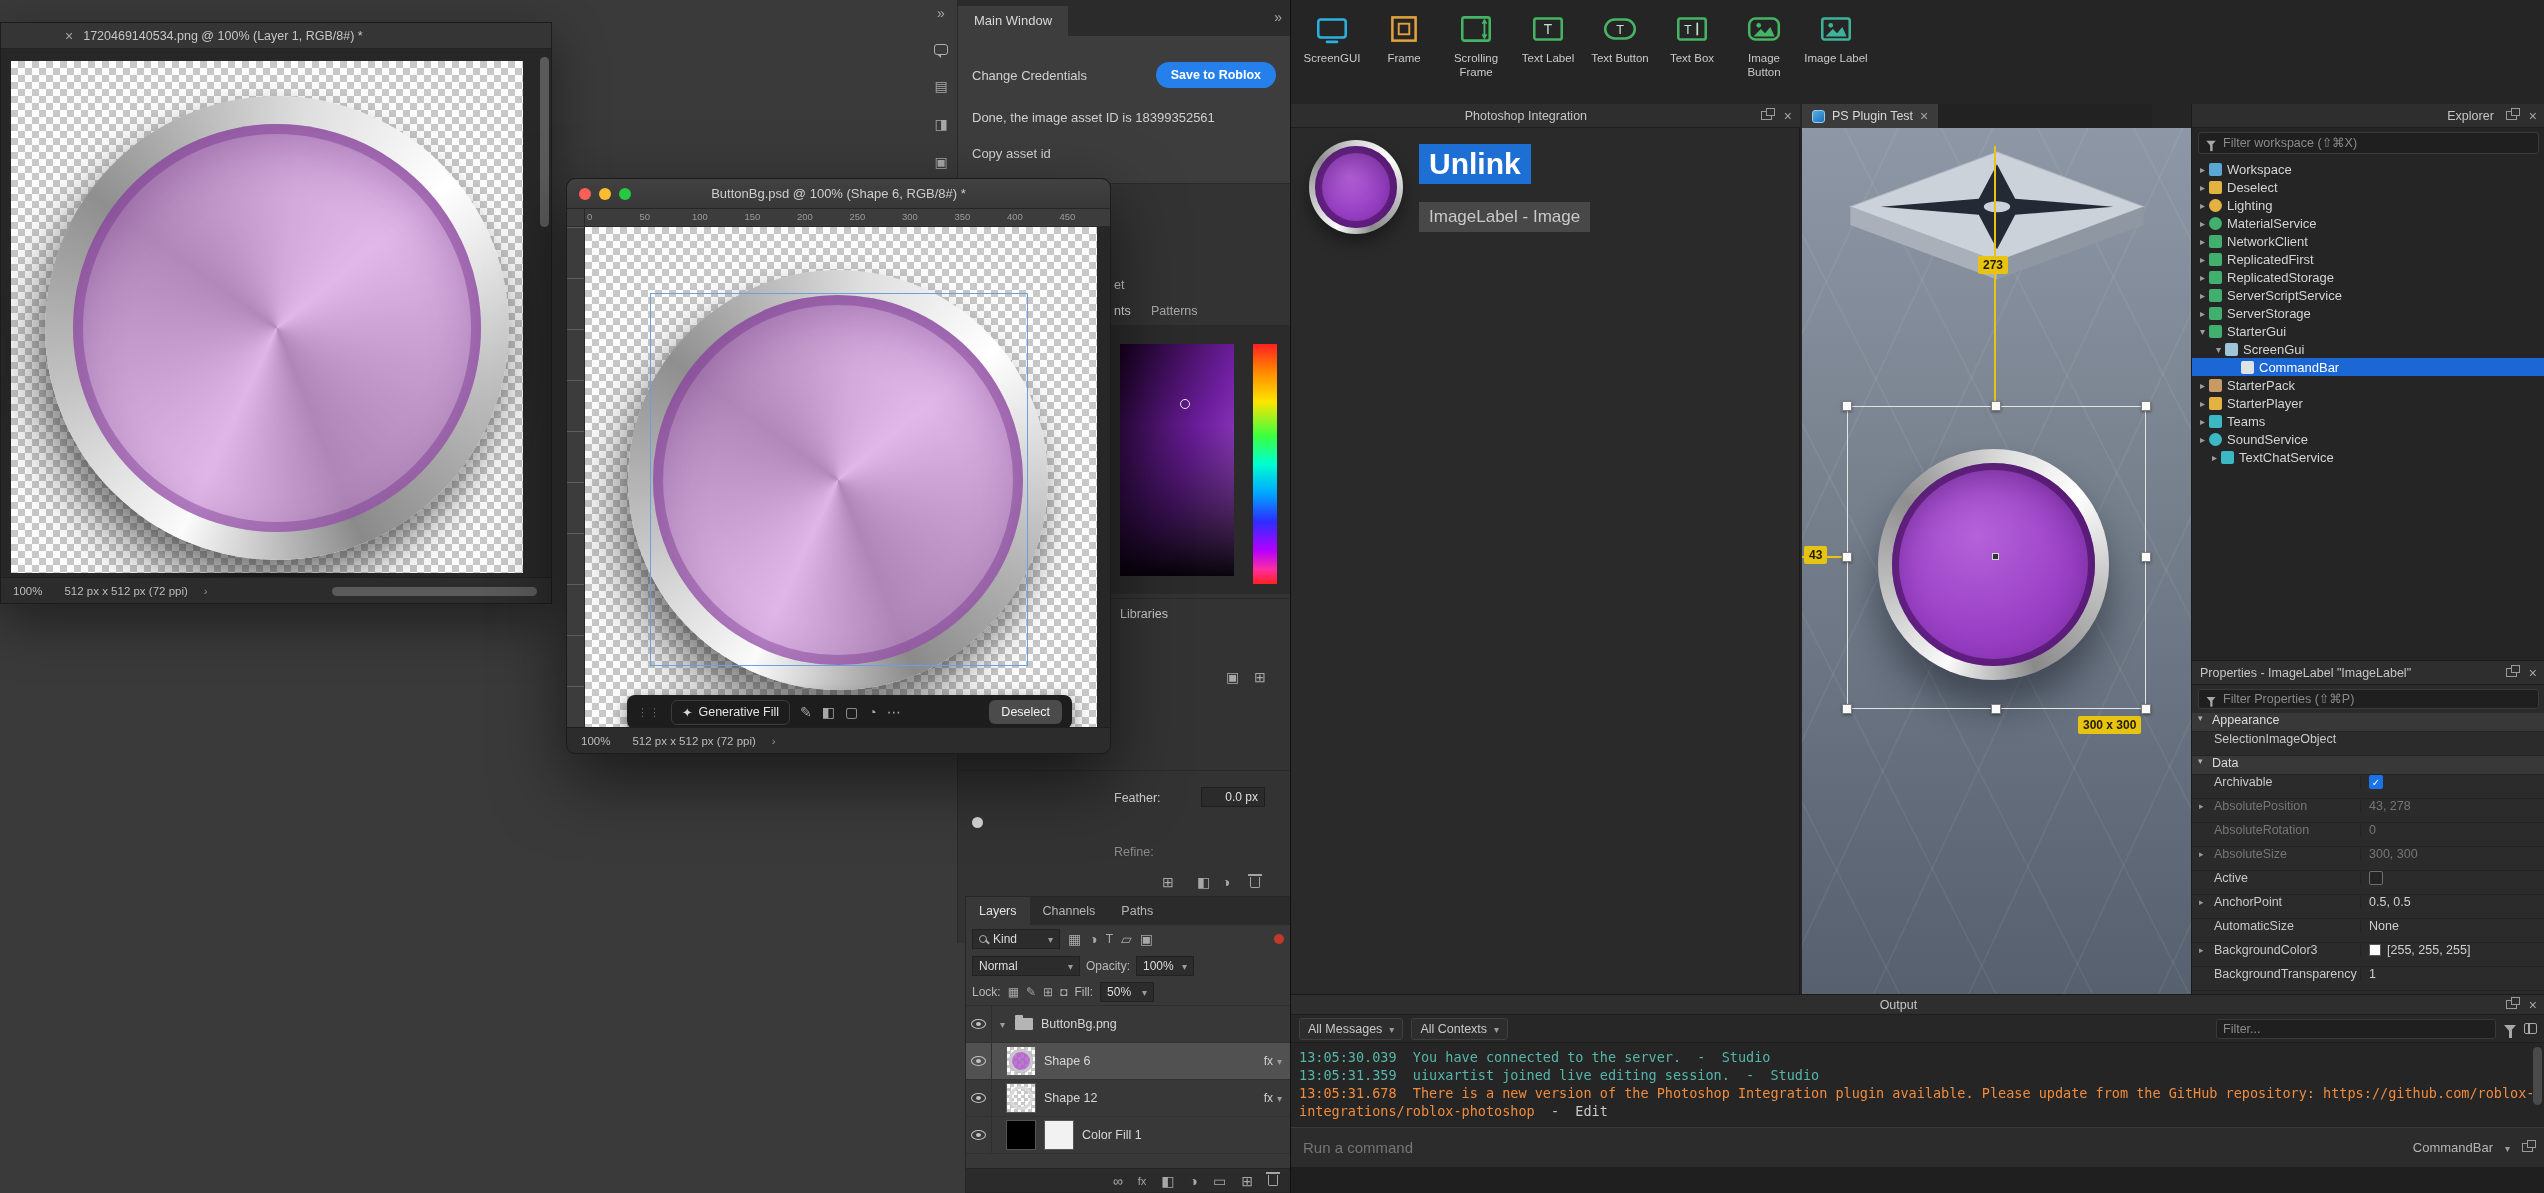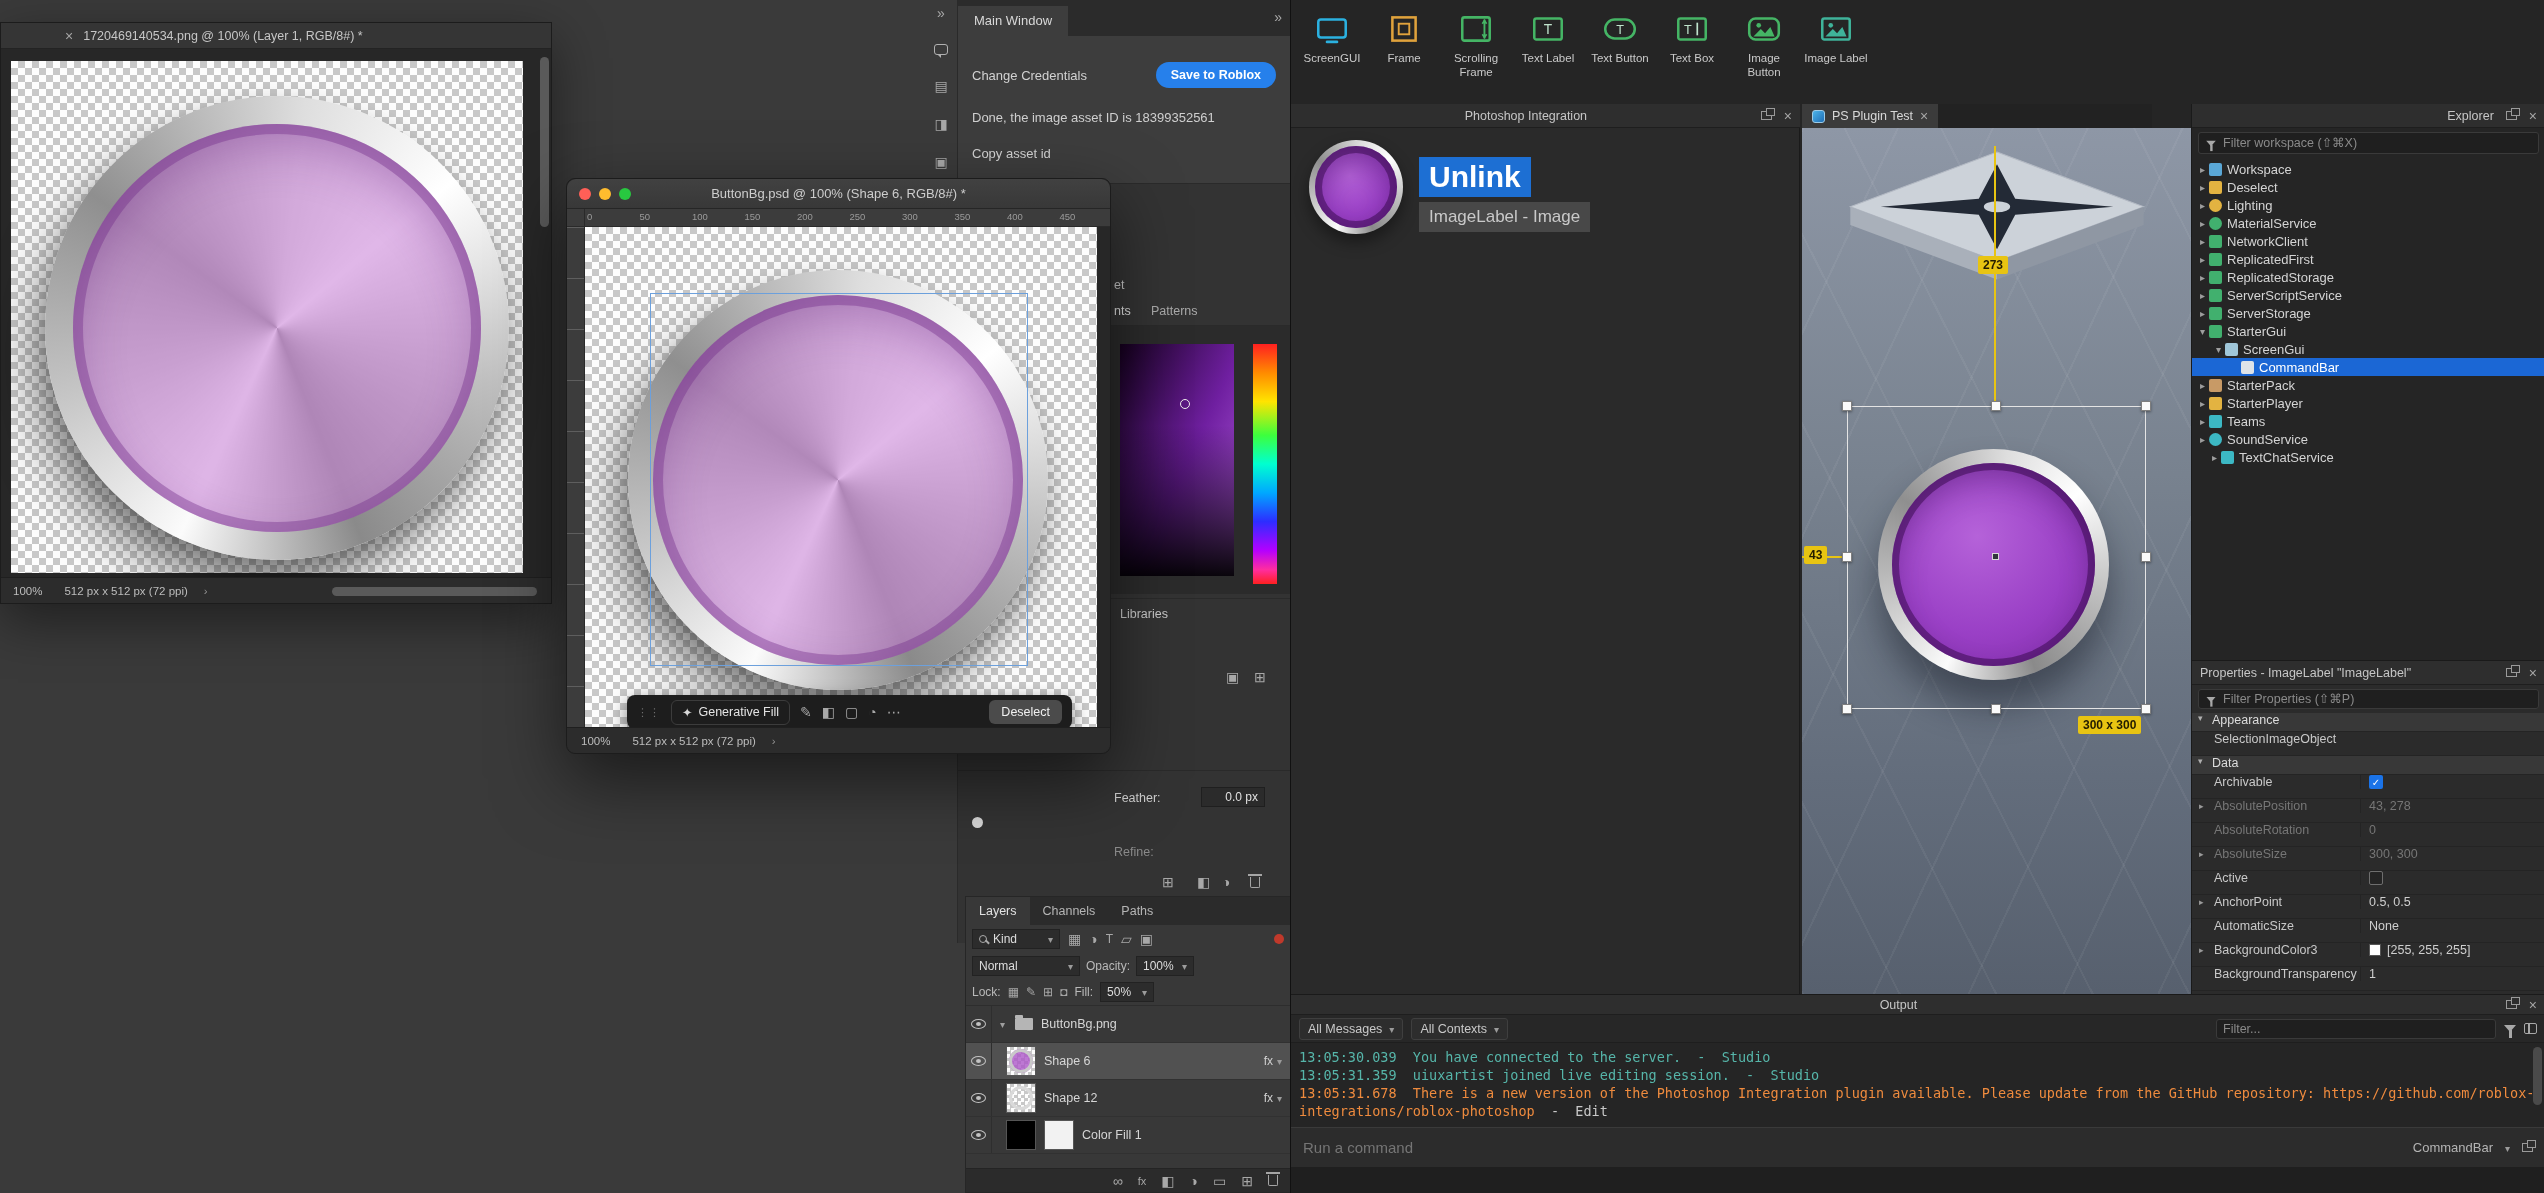--- a/index.html
+++ b/index.html
@@ -394,21 +394,21 @@
 
     <div class="abs hdr" style="left:0;top:104px;width:509px">
       <span style="flex:1;text-align:center">Photoshop Integration</span>
       <span class="icf" style="margin-right:12px"></span>
       <span class="xicon" style="margin-right:8px">×</span>
     </div>
     <div class="abs" style="left:0;top:128px;width:509px;height:866px;background:#2a2a2a;border-right:1px solid #1a1a1a">
       <div class="mbtn solid" style="left:18px;top:12px;width:94px;height:94px;box-shadow:0 8px 16px rgba(0,0,0,.4)">
           <i></i>
         </div>
-      <span class="abs" style="left:128px;top:29px;background:#1d6fd3;color:#fff;font-size:30px;font-weight:bold;padding:3px 10px">Unlink</span>
+      <span class="abs" style="left:128px;top:16px;background:#1d6fd3;color:#fff;font-size:30px;font-weight:bold;padding:3px 10px">Unlink</span>
       <span class="abs" style="left:128px;top:74px;background:#484848;color:#c9c9c9;font-size:17px;padding:5px 10px">ImageLabel - Image</span>
     </div>
 
     <div class="abs" style="left:511px;top:104px;width:350px;height:24px;background:#222;display:flex">
       <div style="display:flex;align-items:center;gap:7px;background:#3b3b3b;padding:0 10px;font-size:12.5px;color:#d8d8d8">
         <span style="width:13px;height:13px;border-radius:3px;background:linear-gradient(135deg,#4db3e8,#1f6fb8);border:1px solid #9ccbe8"></span>
         <span>PS Plugin Test</span>
         <span class="xicon">×</span>
       </div>
     </div>

